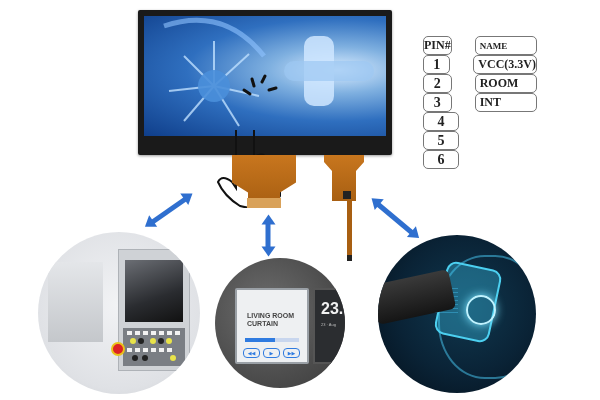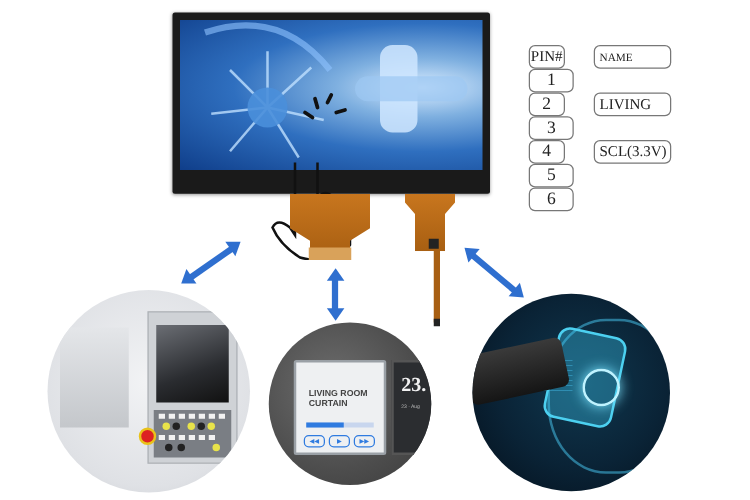--- a/index.html
+++ b/index.html
@@ -14,21 +14,21 @@
     clip-path:polygon(0 0,100% 0,100% 55%,75% 75%,75% 100%,25% 100%,25% 75%,0 55%); }
   .fpc-main-tail { left:247px; top:198px; width:34px; height:10px; background:#d9a25a; }
   .fpc-touch { left:324px; top:155px; width:40px; height:46px; background:linear-gradient(#c8761e,#a85f12);
     clip-path:polygon(0 0,100% 0,100% 15%,80% 35%,80% 100%,20% 100%,20% 35%,0 15%); }
   .fpc-chip { left:343px; top:191px; width:8px; height:8px; background:#222; }
   .fpc-tail { left:347px; top:200px; width:5px; height:58px; background:#a85f12; }
   .fpc-tail-end { left:347px; top:255px; width:5px; height:6px; background:#222; }
 
   
   .pin-table { left:423px; top:36px; width:114px; }
-  .pin-row { display:flex; height:19px; margin-bottom:0; }
+  .pin-row { display:flex; height:19px; margin-bottom:0;font-weight:bold; }
   .pin-cell { border:1px solid #777; border-radius:5px; box-sizing:border-box; height:19px; font-family:"Liberation Serif", serif; color:#222; display:flex; align-items:center; }
   .pin-num { width:36px; justify-content:center; font-size:14px; }
   .pin-name { width:78px; padding-left:4px; font-size:12px;margin-left:23px; }
   .pin-head .pin-num { font-size:12px; }
   .pin-head .pin-name { font-size:9px; }
 
   
   .arrow { position:absolute; height:5px; background:#2f6fcf; transform-origin:center; }
   .arrow::before, .arrow::after { content:""; position:absolute; top:-5px; border-top:7.5px solid transparent; border-bottom:7.5px solid transparent; }
   .arrow::before { left:-8px; border-right:10px solid #2f6fcf; }
@@ -47,21 +47,21 @@
   .hmi-estop { left:-8px; top:92px; width:10px; height:10px; border-radius:50%; background:#d22; border:2px solid #e9c21a; }
   .machine { left:10px; top:30px; width:55px; height:80px; background:linear-gradient(#e4e6e9,#c4c7cb); }
 
   
   .home-panel { left:20px; top:30px; width:70px; height:72px; background:#eef0f2; border:2px solid #9aa0a6; border-radius:2px; }
   .home-title { left:10px; top:22px; font-size:7px; font-weight:bold; color:#444; line-height:8px; width:60px; }
   .home-slider { left:8px; top:48px; width:54px; height:4px; background:#c8d6ee; }
   .home-slider-fill { left:0; top:0; width:30px; height:4px; background:#2f7be0; }
   .home-btn { top:58px; width:15px; height:8px; border:1px solid #2f7be0; border-radius:4px; font-size:5px; color:#2f7be0; text-align:center; line-height:8px; }
   .clock-panel { left:98px; top:30px; width:40px; height:72px; background:#2b2d30; border:2px solid #555; }
-  .clock-text { left:6px; top:10px; color:#f2f2f2; font-size:16px; font-weight:bold;font-family:Liberation Serif, serif; }
+  .clock-text { left:6px; top:10px; color:#f2f2f2; font-size:16px; font-weight:bold; }
   .clock-date { left:6px; top:32px; color:#bbb; font-size:4px; }
 
   
   .wear-reader { left:-5px; top:42px; width:80px; height:40px; background:linear-gradient(#3a3a3a,#151515); transform:rotate(-12deg); border-radius:6px; }
   .wear-band { left:60px; top:20px; width:100px; height:120px; border:2px solid rgba(70,190,230,.55); border-radius:45%; }
   .wear-face { left:62px; top:30px; width:52px; height:70px; background:rgba(60,200,240,.35); border:2px solid #4cd0f0; border-radius:10px; transform:rotate(12deg); }
   .wear-ring { left:88px; top:60px; width:26px; height:26px; border:2px solid #bff3ff; border-radius:50%; box-shadow:0 0 10px #7be4ff; }
   .wear-lines { left:0; top:50px; width:80px; height:30px; background:repeating-linear-gradient(transparent 0 3px, rgba(70,180,230,.45) 3px 4px); }
 </style>
 </head>
@@ -103,31 +103,32 @@
 <div class="abs fpc-tail"></div>
 <div class="abs fpc-tail-end"></div>
 
 <div class="abs pin-table">
   <div class="pin-row pin-head">
     <div class="pin-cell pin-num">PIN#</div>
     <div class="pin-cell pin-name">NAME</div>
   </div>
   <div class="pin-row">
     <div class="pin-cell pin-num">1</div>
+    <div class="pin-cell pin-name">VCC(3.3V)</div>
   </div>
   <div class="pin-row">
     <div class="pin-cell pin-num">2</div>
-    <div class="pin-cell pin-name">LIVING</div>
+    <div class="pin-cell pin-name">ROOM</div>
   </div>
   <div class="pin-row">
     <div class="pin-cell pin-num">3</div>
+    <div class="pin-cell pin-name">INT</div>
   </div>
   <div class="pin-row">
     <div class="pin-cell pin-num">4</div>
-    <div class="pin-cell pin-name">SCL(3.3V)</div>
   </div>
   <div class="pin-row">
     <div class="pin-cell pin-num">5</div>
   </div>
   <div class="pin-row">
     <div class="pin-cell pin-num">6</div>
   </div>
 </div>
 
 <div class="arrow" style="left:148px;top:208px;width:42px;transform:rotate(-35deg);"></div>

